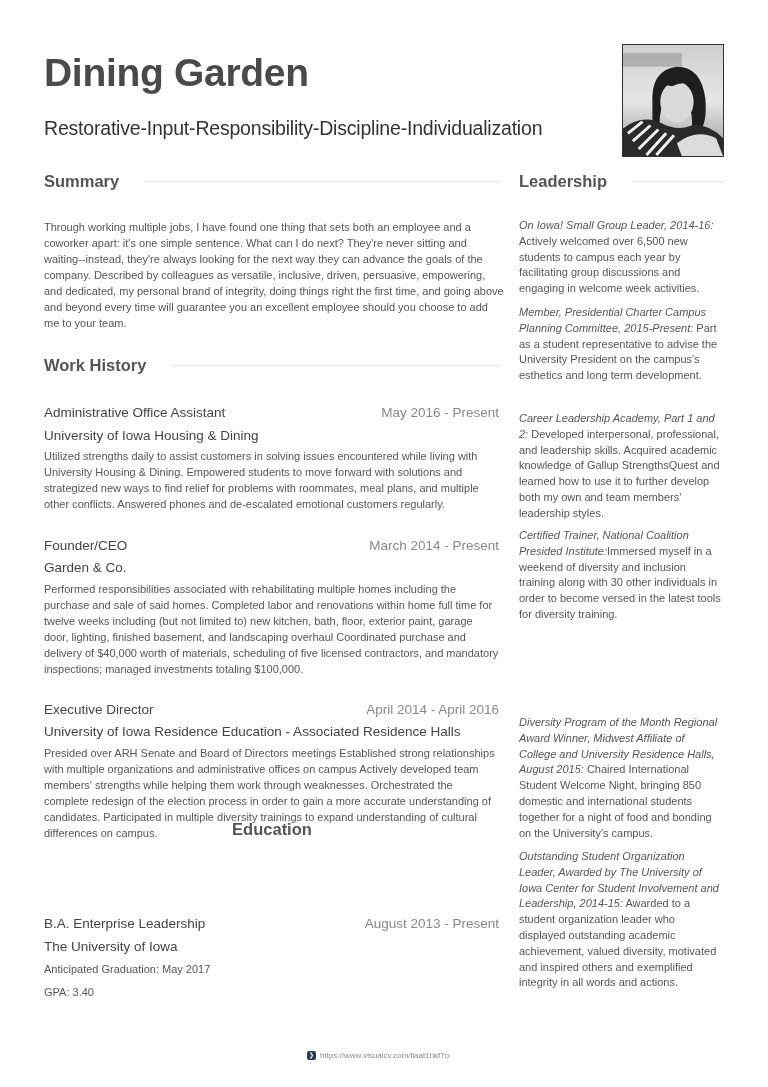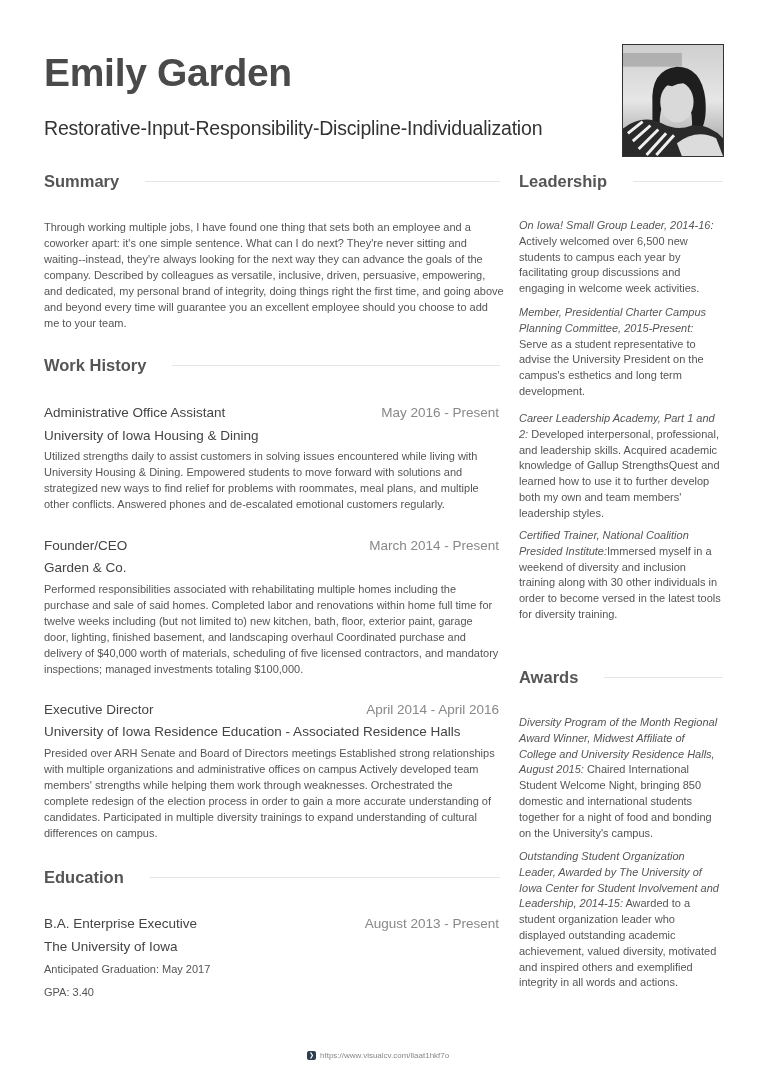--- a/index.html
+++ b/index.html
@@ -31,21 +31,21 @@
     .side-text em { font-style: italic; margin-top: 8px; }
 
     .footer { position: absolute; left: 307px; top: 1051px; display: flex; align-items: center; font-size: 8px; color: #888888; }
     .footer-icon { width: 9px; height: 9px; background: #2d3e50; border-radius: 2px; margin-right: 4px; display: flex; align-items: center; justify-content: center; color: #fff; font-size: 6px; line-height: 9px; }
   </style>
 </head>
 <body>
 
 <div class="page">
 
-  <div class="name">Emily Garden</div>
+  <div class="name">Dining Garden</div>
   <div class="tagline">Restorative-Input-Responsibility-Discipline-Individualization</div>
 
   <div class="photo">
     <svg viewBox="0 0 102 113" xmlns="http://www.w3.org/2000/svg">
       <defs>
         <linearGradient id="bg" x1="0" y1="0" x2="0" y2="1">
           <stop offset="0" stop-color="#cfcfcf"></stop>
           <stop offset="0.5" stop-color="#e6e6e6"></stop>
           <stop offset="1" stop-color="#9a9a9a"></stop>
         </linearGradient>
@@ -86,53 +86,49 @@
     <div class="job-desc" style="top:581px;">Performed responsibilities associated with rehabilitating multiple homes including the purchase and sale of said homes. Completed labor and renovations within home full time for twelve weeks including (but not limited to) new kitchen, bath, floor, exterior paint, garage door, lighting, finished basement, and landscaping overhaul Coordinated purchase and delivery of $40,000 worth of materials, scheduling of five licensed contractors, and mandatory inspections; managed investments totaling $100,000.</div>
   </div>
 
   <div>
     <div class="job-title" style="top:701px;">Executive Director</div>
     <div class="job-date" style="top:701px;">April 2014 - April 2016</div>
     <div class="job-org" style="top:723px;text-align:center;">University of Iowa Residence Education - Associated Residence Halls</div>
     <div class="job-desc" style="top:745px;">Presided over ARH Senate and Board of Directors meetings Established strong relationships with multiple organizations and administrative offices on campus Actively developed team members' strengths while helping them work through weaknesses. Orchestrated the complete redesign of the election process in order to gain a more accurate understanding of candidates. Participated in multiple diversity trainings to expand understanding of cultural differences on campus.</div>
   </div>
 
-  <div class="section-head" style="left:44px; top:866px; width:456px;">
+  <div class="section-head" style="left:44px; top:820px; width:456px;flex-direction:column;">
     <span class="section-title">Education</span>
     <span class="section-rule"></span>
   </div>
   <div>
-    <div class="job-title" style="top:915px;">B.A. Enterprise Executive</div>
+    <div class="job-title" style="top:915px;">B.A. Enterprise Leadership</div>
     <div class="job-date" style="top:915px;">August 2013 - Present</div>
     <div class="job-org" style="top:938px;">The University of Iowa</div>
     <div class="body-text" style="left:44px; top:961px;">Anticipated Graduation: May 2017</div>
     <div class="body-text" style="left:44px; top:984px;">GPA: 3.40</div>
   </div>
 
   <div class="section-head" style="left:519px; top:170px; width:204px;">
     <span class="section-title">Leadership</span>
     <span class="section-rule"></span>
   </div>
   <div class="side-text" style="top:218px;">
     <em>On Iowa! Small Group Leader, 2014-16:</em><span> Actively welcomed over 6,500 new students to campus each year by facilitating group discussions and engaging in welcome week activities.</span>
   </div>
   <div class="side-text" style="top:305px;">
-    <em>Member, Presidential Charter Campus Planning Committee, 2015-Present:</em><span> Serve as a student representative to advise the University President on the campus's esthetics and long term development.</span>
+    <em>Member, Presidential Charter Campus Planning Committee, 2015-Present:</em><span> Part as a student representative to advise the University President on the campus's esthetics and long term development.</span>
   </div>
   <div class="side-text" style="top:411px;">
     <em>Career Leadership Academy, Part 1 and 2:</em><span> Developed interpersonal, professional, and leadership skills. Acquired academic knowledge of Gallup StrengthsQuest and learned how to use it to further develop both my own and team members' leadership styles.</span>
   </div>
   <div class="side-text" style="top:528px;">
     <em>Certified Trainer, National Coalition Presided Institute:</em><span>Immersed myself in a weekend of diversity and inclusion training along with 30 other individuals in order to become versed in the latest tools for diversity training.</span>
   </div>
 
-  <div class="section-head" style="left:519px; top:666px; width:204px;">
-    <span class="section-title">Awards</span>
-    <span class="section-rule"></span>
-  </div>
   <div class="side-text" style="top:715px;">
     <em>Diversity Program of the Month Regional Award Winner, Midwest Affiliate of College and University Residence Halls, August 2015:</em><span> Chaired International Student Welcome Night, bringing 850 domestic and international students together for a night of food and bonding on the University's campus.</span>
   </div>
   <div class="side-text" style="top:849px;">
     <em>Outstanding Student Organization Leader, Awarded by The University of Iowa Center for Student Involvement and Leadership, 2014-15:</em><span> Awarded to a student organization leader who displayed outstanding academic achievement, valued diversity, motivated and inspired others and exemplified integrity in all words and actions.</span>
   </div>
 
   <div class="footer">
     <span class="footer-icon">❯</span>
     <span>https://www.visualcv.com/llaat1hkf7o</span>

